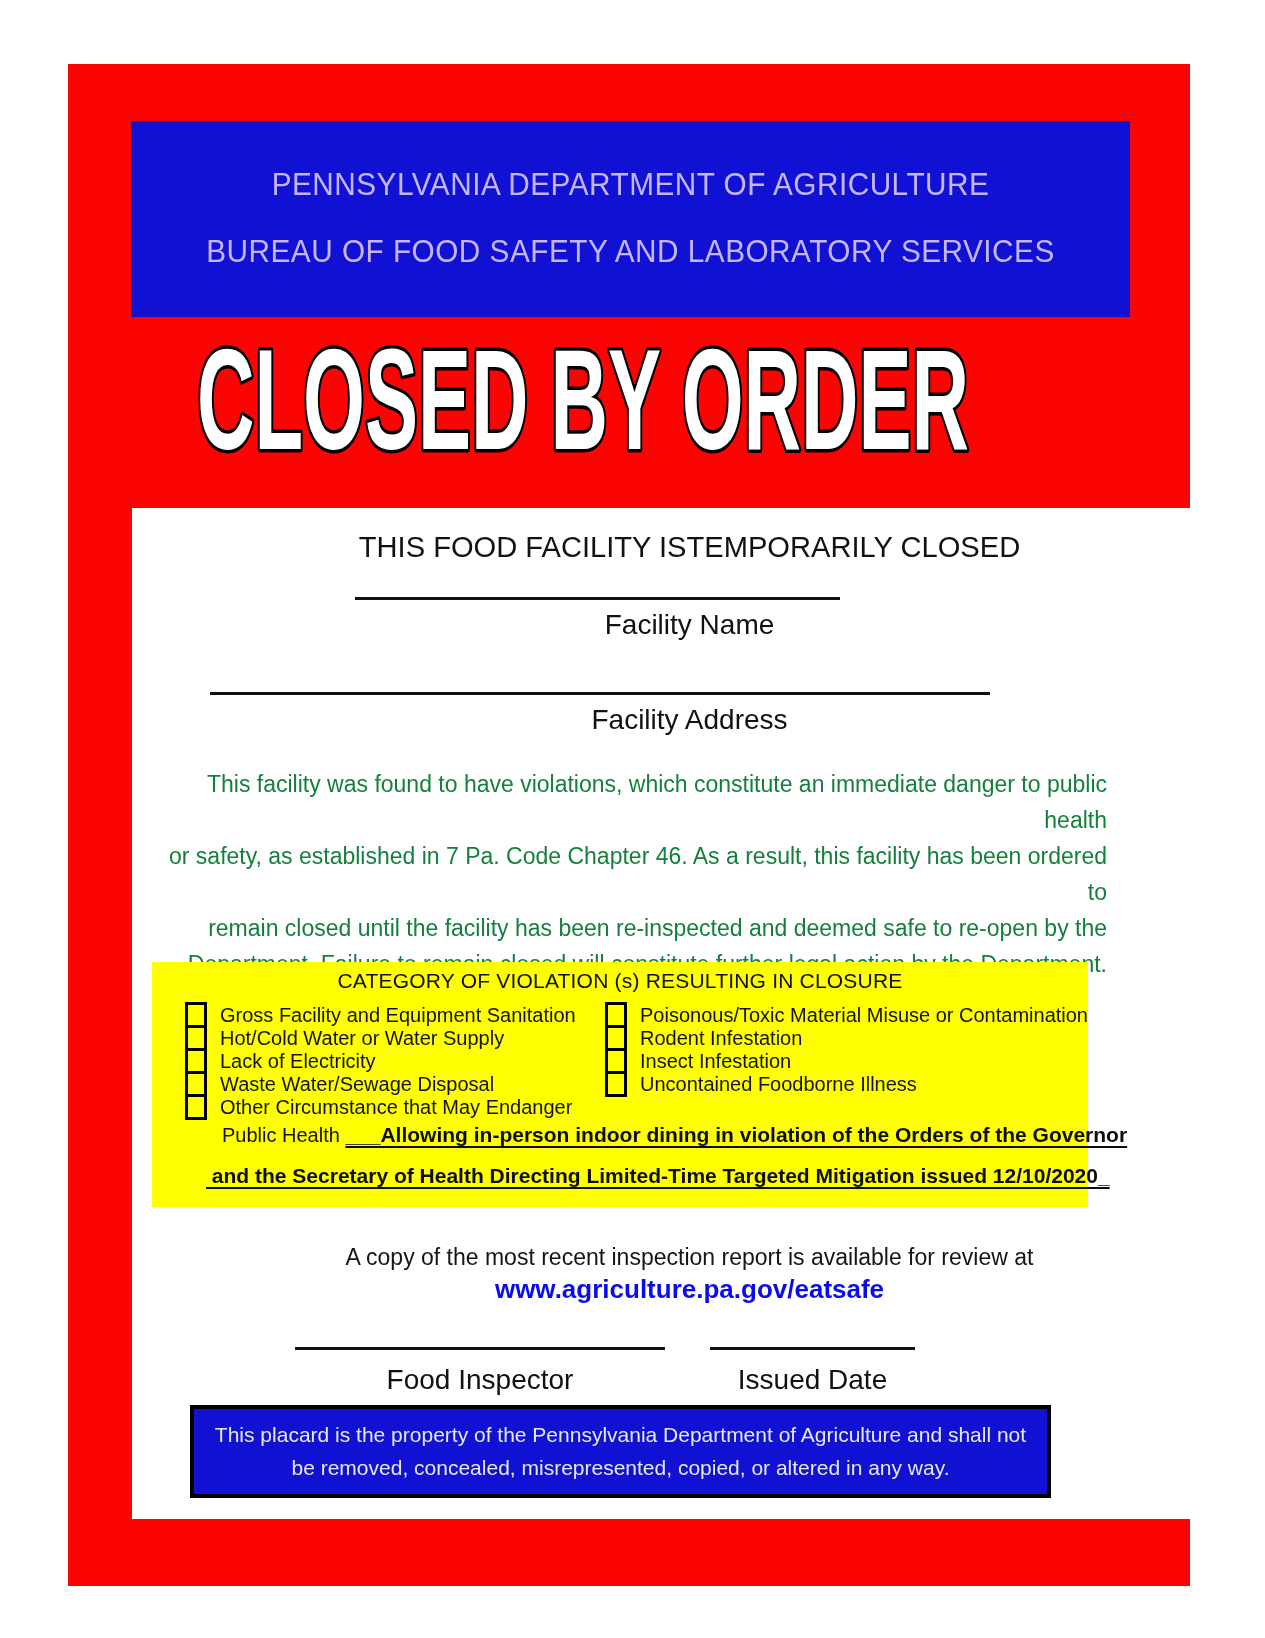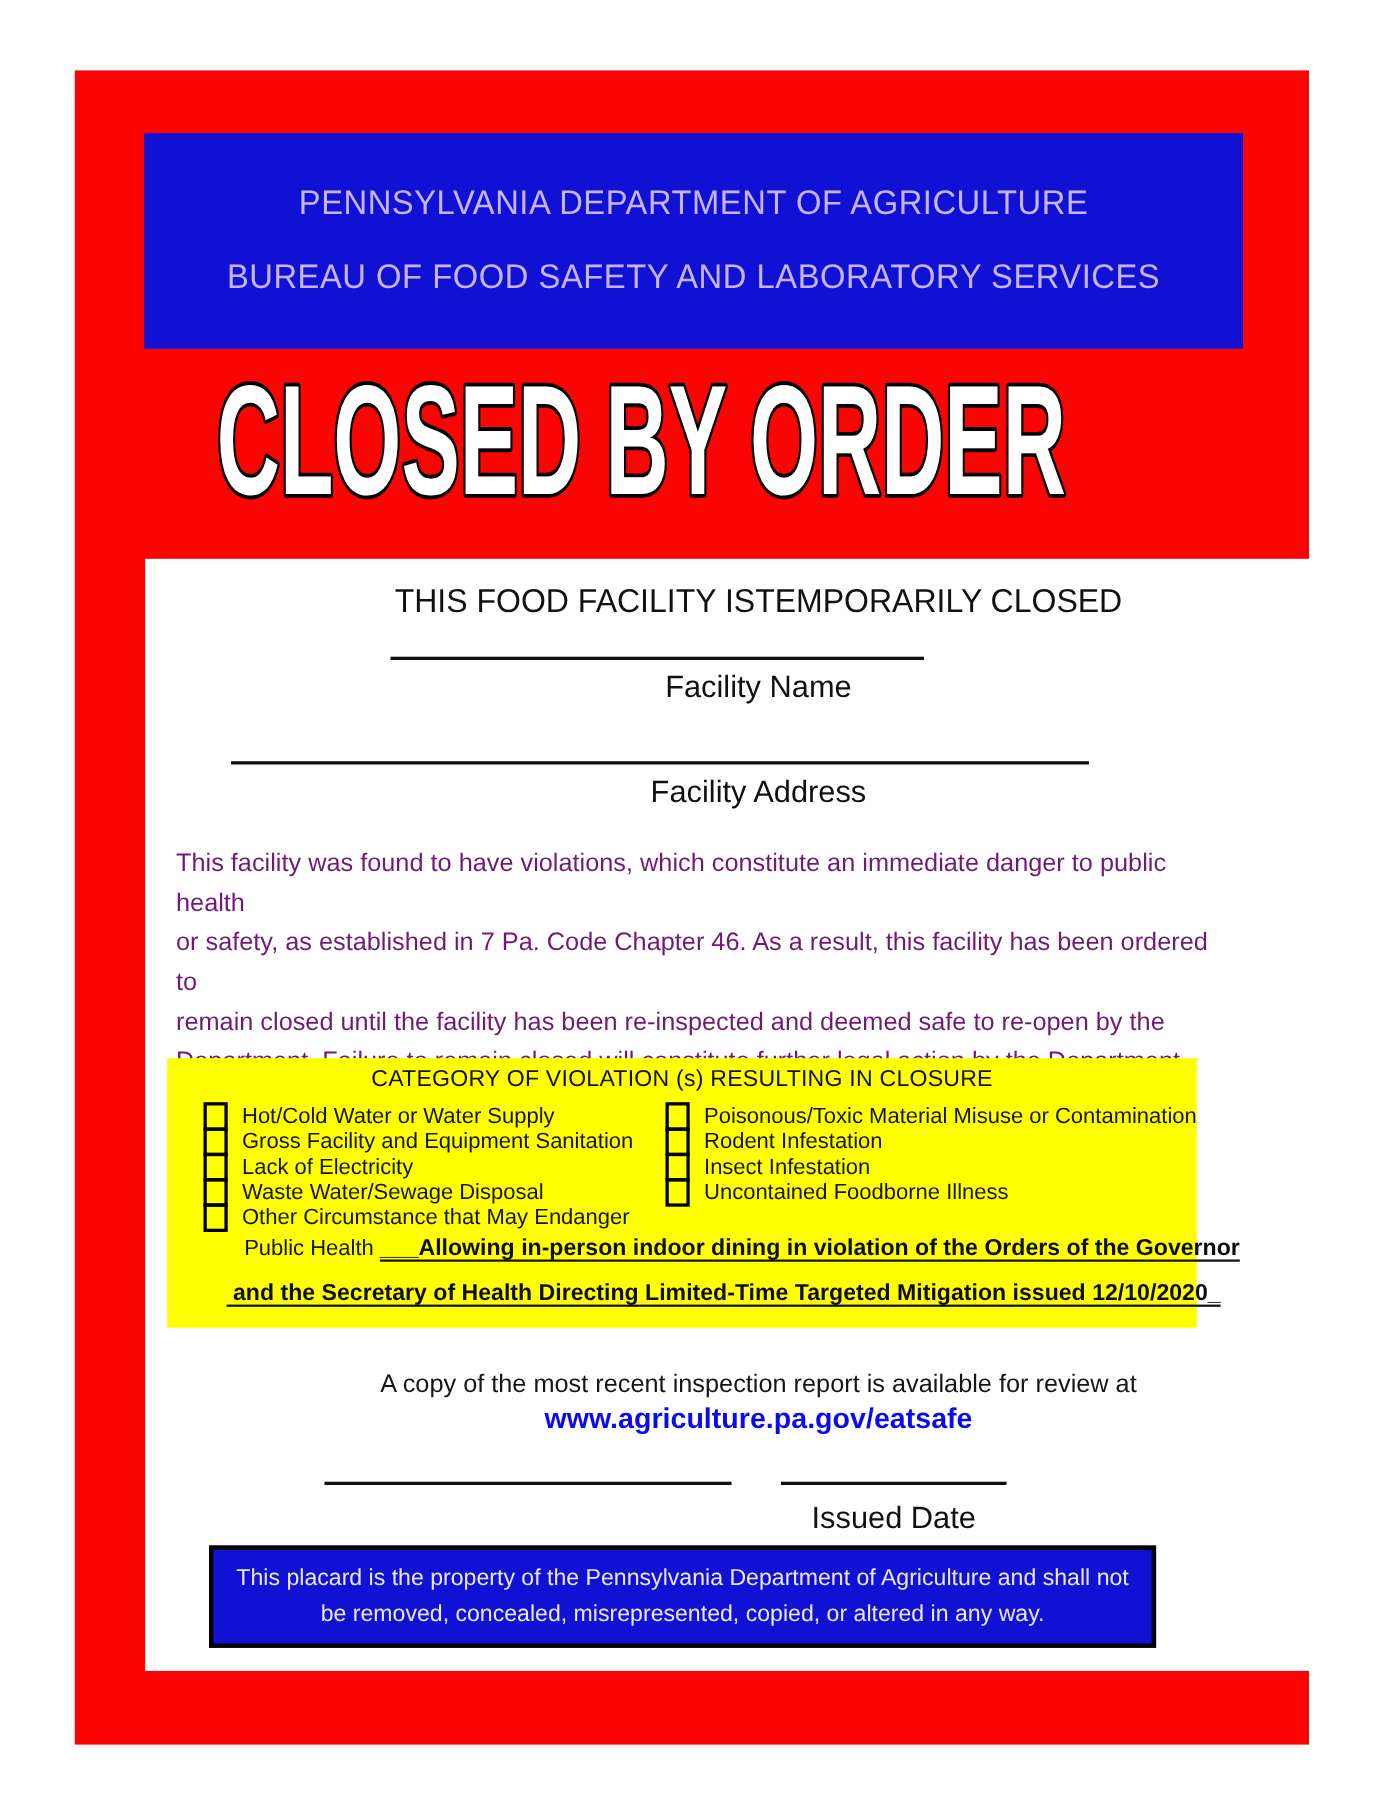--- a/index.html
+++ b/index.html
@@ -38,22 +38,22 @@
   }
   .blank-line { position:absolute; height:0; border-top:3px solid #111; }
   .name-line { top:89px; left:223px; width:485px; }
   .addr-line { top:184px; left:78px; width:780px; }
   .blank-label {
     position:absolute; width:100%; text-align:center; font-size:28px; color:#111;
   }
   .name-label { top:101px; }
   .addr-label { top:196px; }
   .para {
-    position:absolute; top:258px; left:28px; width:947px; text-align:left;
-    font-size:23px; line-height:36px; color:#701a75;
+    position:absolute; top:258px; left:28px; width:947px; text-align:right;
+    font-size:23px; line-height:36px; color:#15803d;
   }
   
   .ybox {
     position:absolute; left:20px; top:454px; width:936px; height:245px;
     background:#ffff00;
   }
   .ytitle {
     padding-top:7px; text-align:center; font-weight:normal; font-size:21px;
     color:#111; letter-spacing:0.2px;
   }
@@ -136,25 +136,25 @@
       <div>Department. Failure to remain closed will constitute further legal action by the Department.</div>
     </div>
 
     <div class="ybox">
       <div class="ytitle">CATEGORY OF VIOLATION (s) RESULTING IN CLOSURE</div>
 
       <div class="cols">
         <div class="col-left">
           <div class="crow">
             <span class="cbx"></span>
+            <span class="clabel">Gross Facility and Equipment Sanitation</span>
+          </div>
+          <div class="crow">
+            <span class="cbx"></span>
             <span class="clabel">Hot/Cold Water or Water Supply</span>
-          </div>
-          <div class="crow">
-            <span class="cbx"></span>
-            <span class="clabel">Gross Facility and Equipment Sanitation</span>
           </div>
           <div class="crow">
             <span class="cbx"></span>
             <span class="clabel">Lack of Electricity</span>
           </div>
           <div class="crow">
             <span class="cbx"></span>
             <span class="clabel">Waste Water/Sewage Disposal</span>
           </div>
           <div class="crow">
@@ -185,20 +185,21 @@
       <div class="ph-row"><span>Public Health </span><span class="reason">___Allowing in-person indoor dining in violation of the Orders of the Governor</span></div>
 
       <div class="ph-row reason-line2"><span class="reason"> and the Secretary of Health Directing Limited-Time Targeted Mitigation issued 12/10/2020_</span></div>
     </div>
 
     <div class="report-text">A copy of the most recent inspection report is available for review at</div>
     <a class="report-link" href="#">www.agriculture.pa.gov/eatsafe</a>
 
     <div class="sig-line inspector-line"></div>
     <div class="sig-line date-line"></div>
+    <div class="sig-label inspector-label">Food Inspector</div>
     <div class="sig-label date-label">Issued Date</div>
 
     <div class="footer-box">
       <div class="fline1">This placard is the property of the Pennsylvania Department of Agriculture and shall not</div>
       <div class="fline2">be removed, concealed, misrepresented, copied, or altered in any way.</div>
     </div>
 
   </div>
 </div>
 

